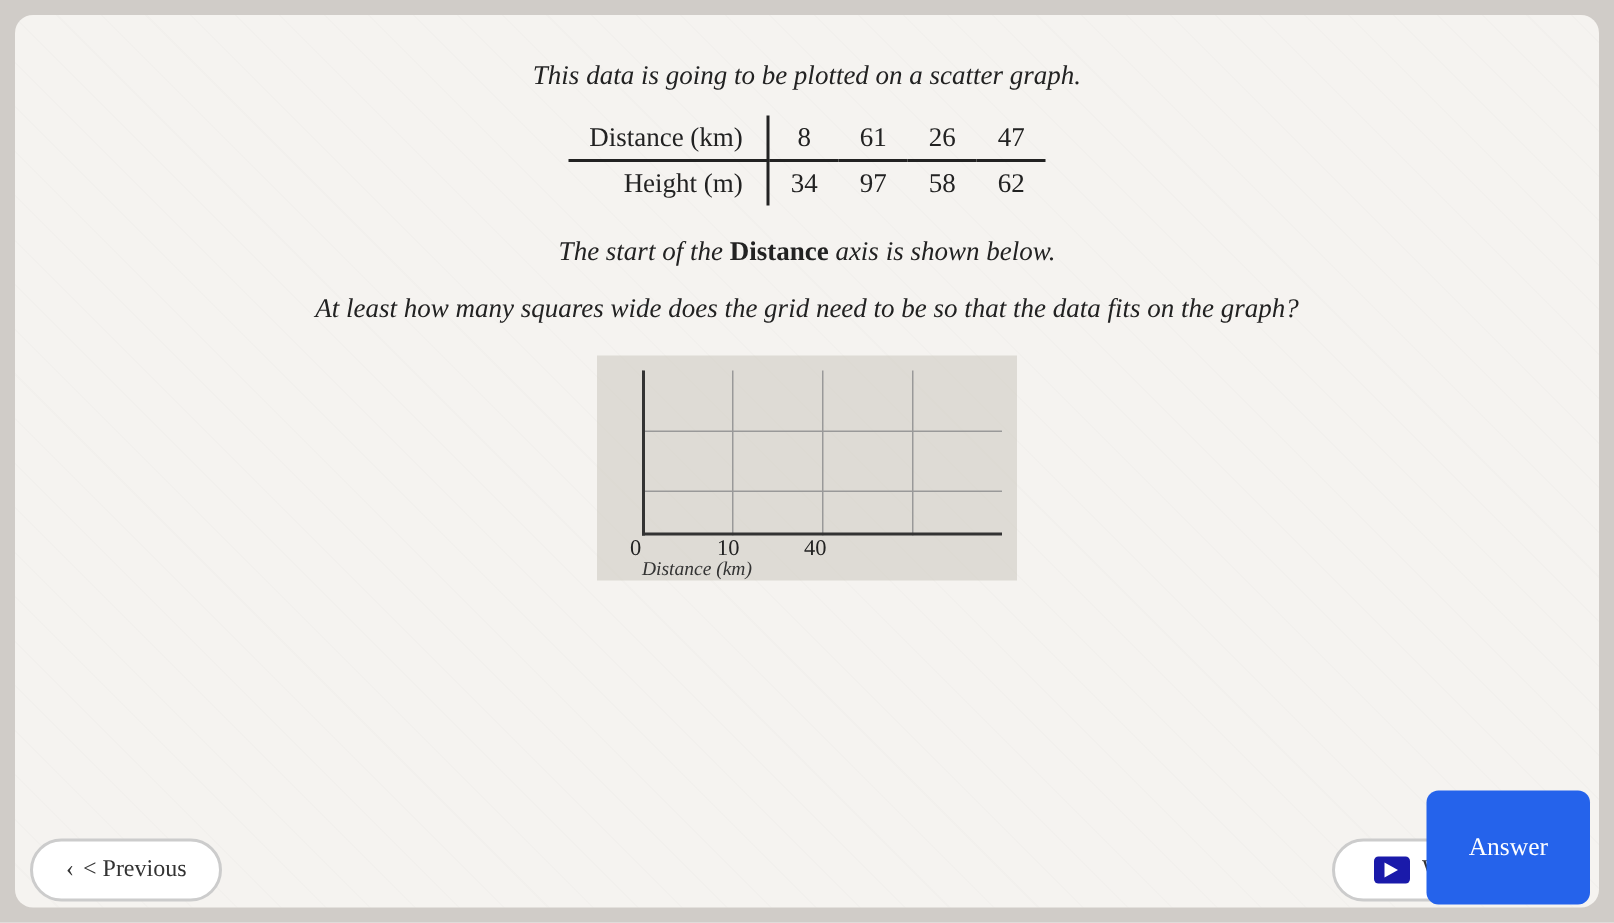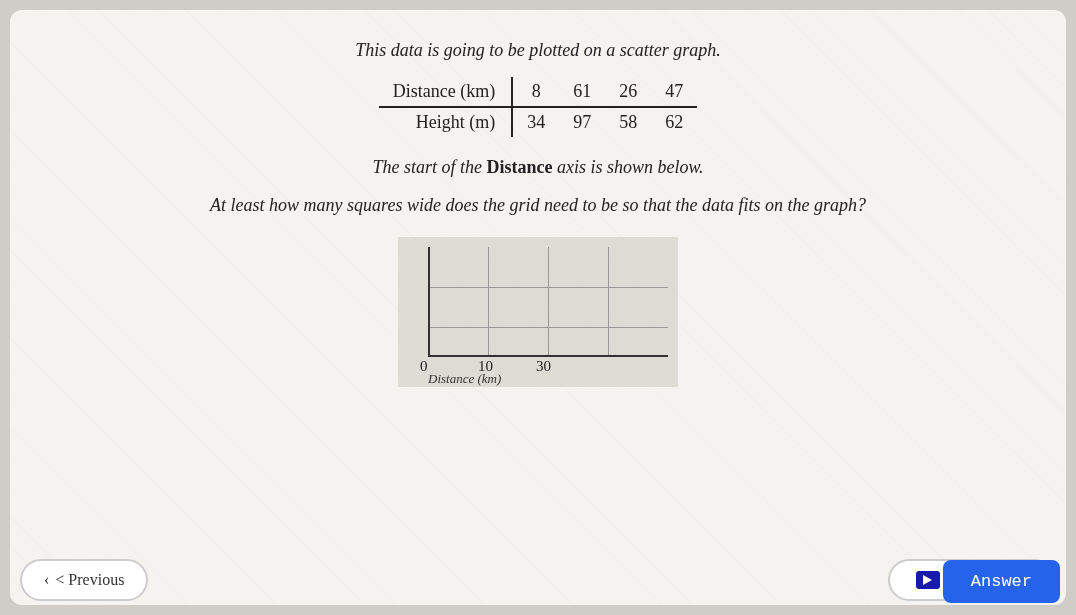--- a/index.html
+++ b/index.html
@@ -208,24 +208,24 @@
       border-style: solid;
       border-width: 5px 0 5px 9px;
       border-color: transparent transparent transparent white;
     }
 
     .answer-button {
       background: #2563eb;
       color: white;
       border: none;
       border-radius: 8px;
-      padding: 12px 28px;
+      padding: 28px 28px;
       font-size: 17px;
       cursor: pointer;
-      font-family: Liberation Mono, monospace;
+      font-family: Liberation Serif, serif;
       position: absolute;
       bottom: 12px;
       right: 16px;
     }
   </style>
 </head>
 <body>
 
 <div class="background"></div>
 
@@ -267,21 +267,21 @@
       <div class="vline" style="left: 210px;"></div>
 
       <div class="hline" style="top: 50px;"></div>
       <div class="hline" style="top: 90px;"></div>
 
       <div class="axis-x"></div>
       <div class="axis-y"></div>
 
       <div style="position:absolute; bottom:12px; left:22px; font-size:15px; color:#222;">0</div>
       <div style="position:absolute; bottom:12px; left:80px; font-size:15px; color:#222;margin-top:32px;">10</div>
-      <div style="position:absolute; bottom:12px; left:138px; font-size:15px; color:#222;">30</div>
+      <div style="position:absolute; bottom:12px; left:138px; font-size:15px; color:#222;">40</div>
 
       <div style="position:absolute; bottom:0px; left:30px; font-size:13px; color:#333; font-style:italic;">Distance (km)</div>
     </div>
   </div>
 
 </div>
 
 <div class="bottom-bar">
   <button class="prev-button">
     <span>‹</span>

